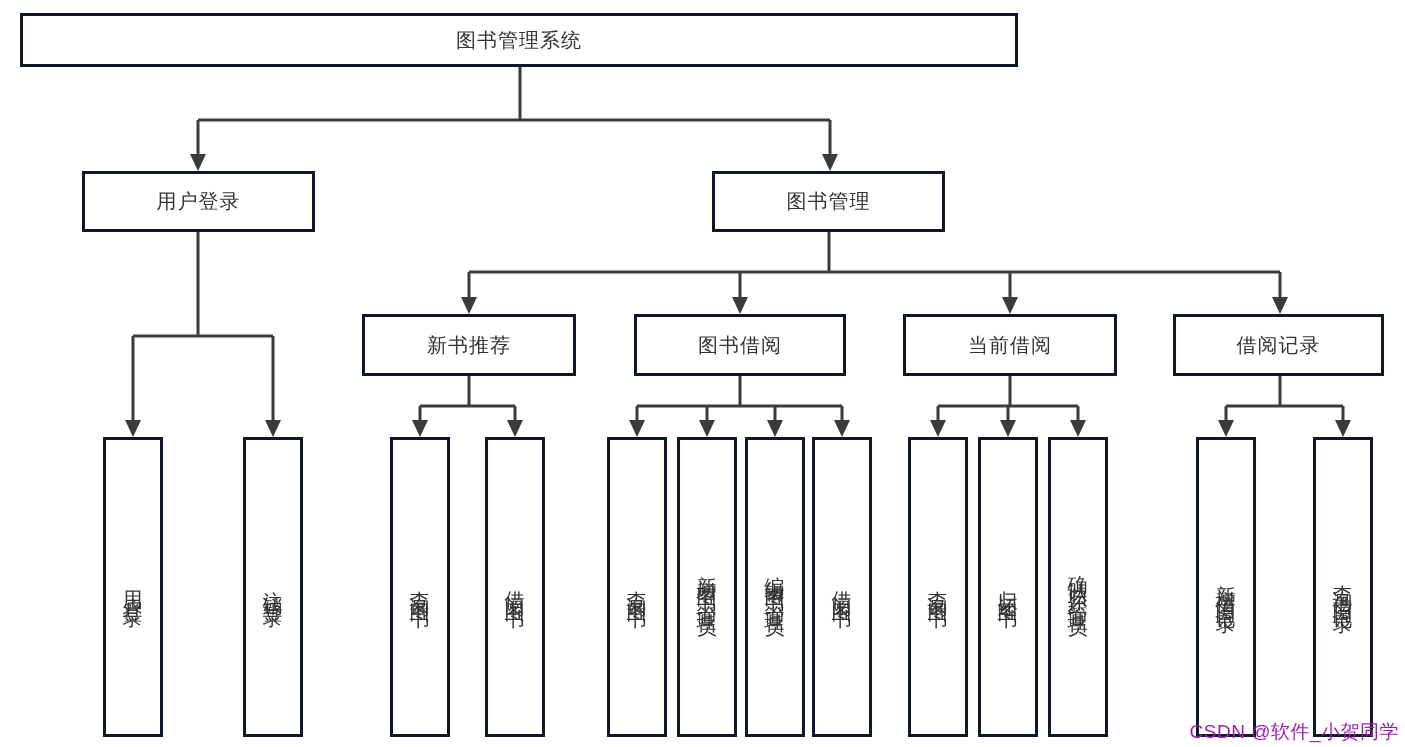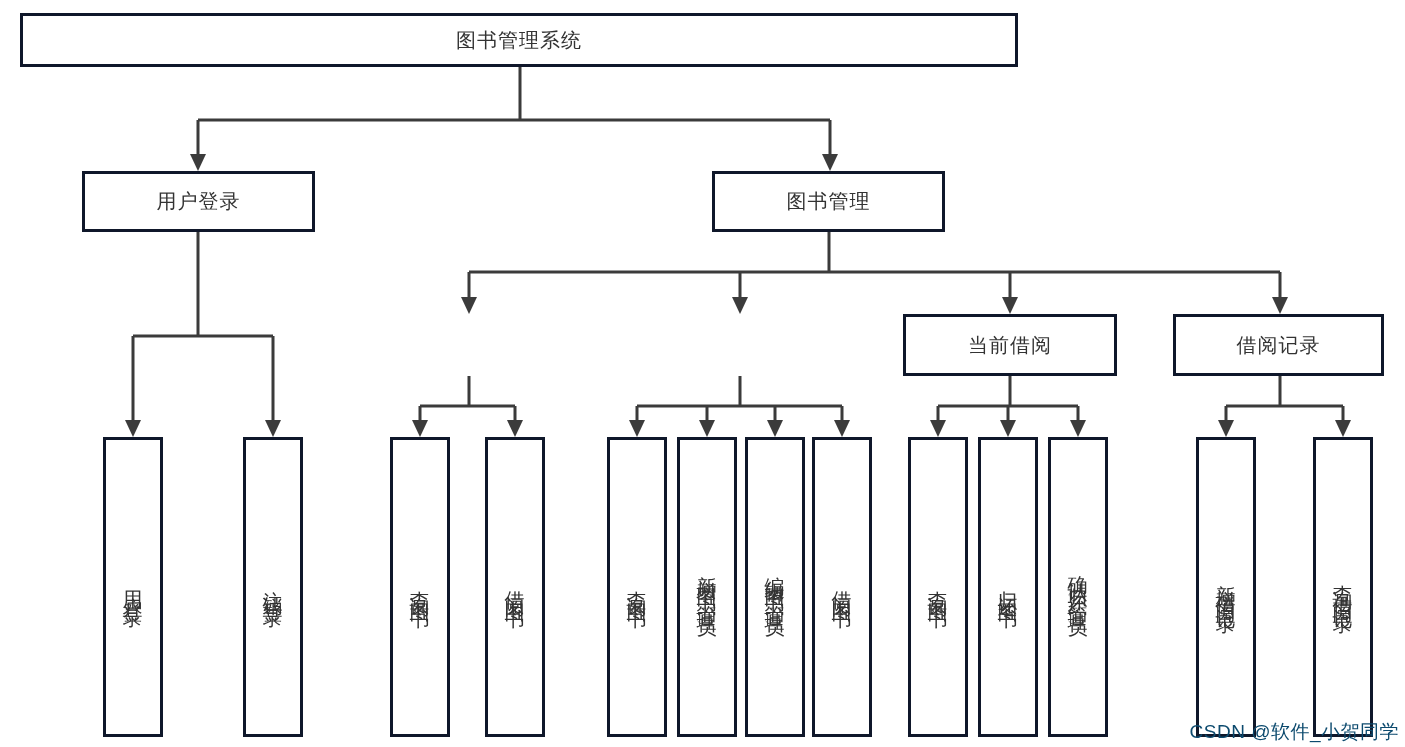--- a/index.html
+++ b/index.html
@@ -19,21 +19,21 @@
   .h-node { font-size:20px; letter-spacing:1px; }
   .root-node { font-size:20px; }
   .leaf { width:60px; top:437px; height:300px; }
   .vtext {
     writing-mode:vertical-rl; text-orientation:mixed;
     font-size:20px; letter-spacing:6px; line-height:1.1;
     white-space:nowrap; color:#333333;
   }
   .watermark {
     position:absolute; right:6px; bottom:2px;
-    font-size:19px; color:#0c4a6e; letter-spacing:0.5px;margin-left:46px;
+    font-size:19px; color:#a21caf; letter-spacing:0.5px;margin-left:46px;
   }
 </style>
 </head>
 <body>
 
 <div id="stage">
 
   <svg class="connectors" width="1405" height="747" viewBox="0 0 1405 747">
     <g stroke="#3b3b3b" stroke-width="3" fill="none">
 
@@ -78,20 +78,26 @@
     <span>图书管理系统</span>
   </div>
 
   <div class="node h-node" style="left:82px; top:171px; width:233px; height:61px;">
     <span>用户登录</span>
   </div>
   <div class="node h-node" style="left:712px; top:171px; width:233px; height:61px;">
     <span>图书管理</span>
   </div>
 
+  <div class="node h-node" style="left:362px; top:314px; width:214px; height:62px;">
+    <span>新书推荐</span>
+  </div>
+  <div class="node h-node" style="left:634px; top:314px; width:212px; height:62px;">
+    <span>图书借阅</span>
+  </div>
   <div class="node h-node" style="left:903px; top:314px; width:214px; height:62px;">
     <span>当前借阅</span>
   </div>
   <div class="node h-node" style="left:1173px; top:314px; width:211px; height:62px;">
     <span>借阅记录</span>
   </div>
 
   <div class="node leaf" style="left:103px;">
     <span class="vtext">用户登录</span>
   </div>

